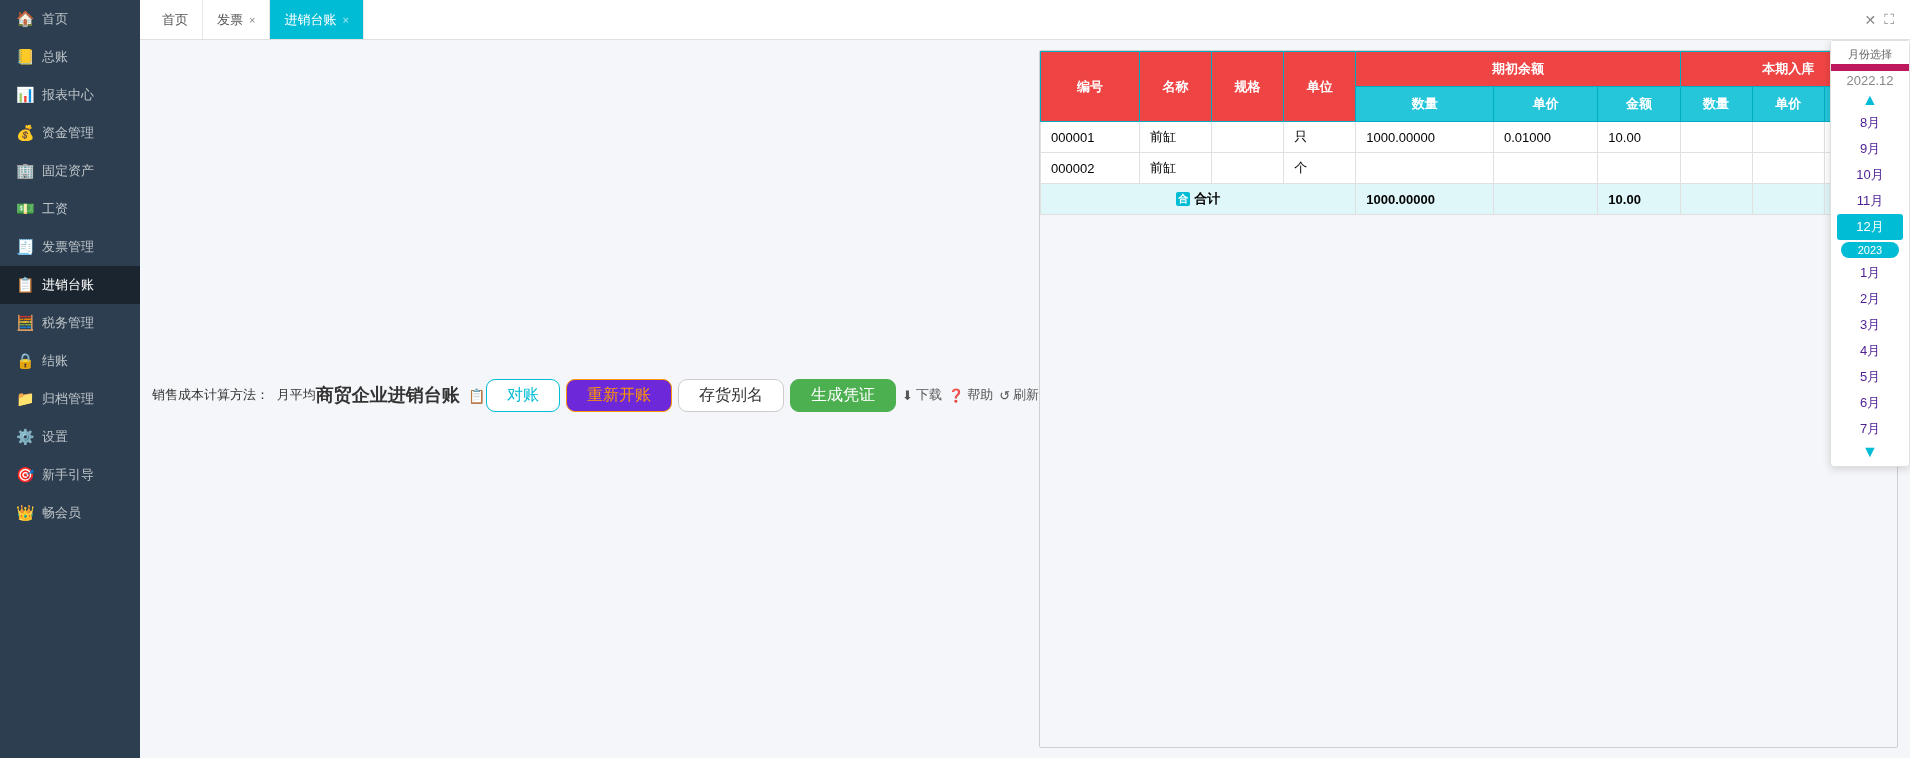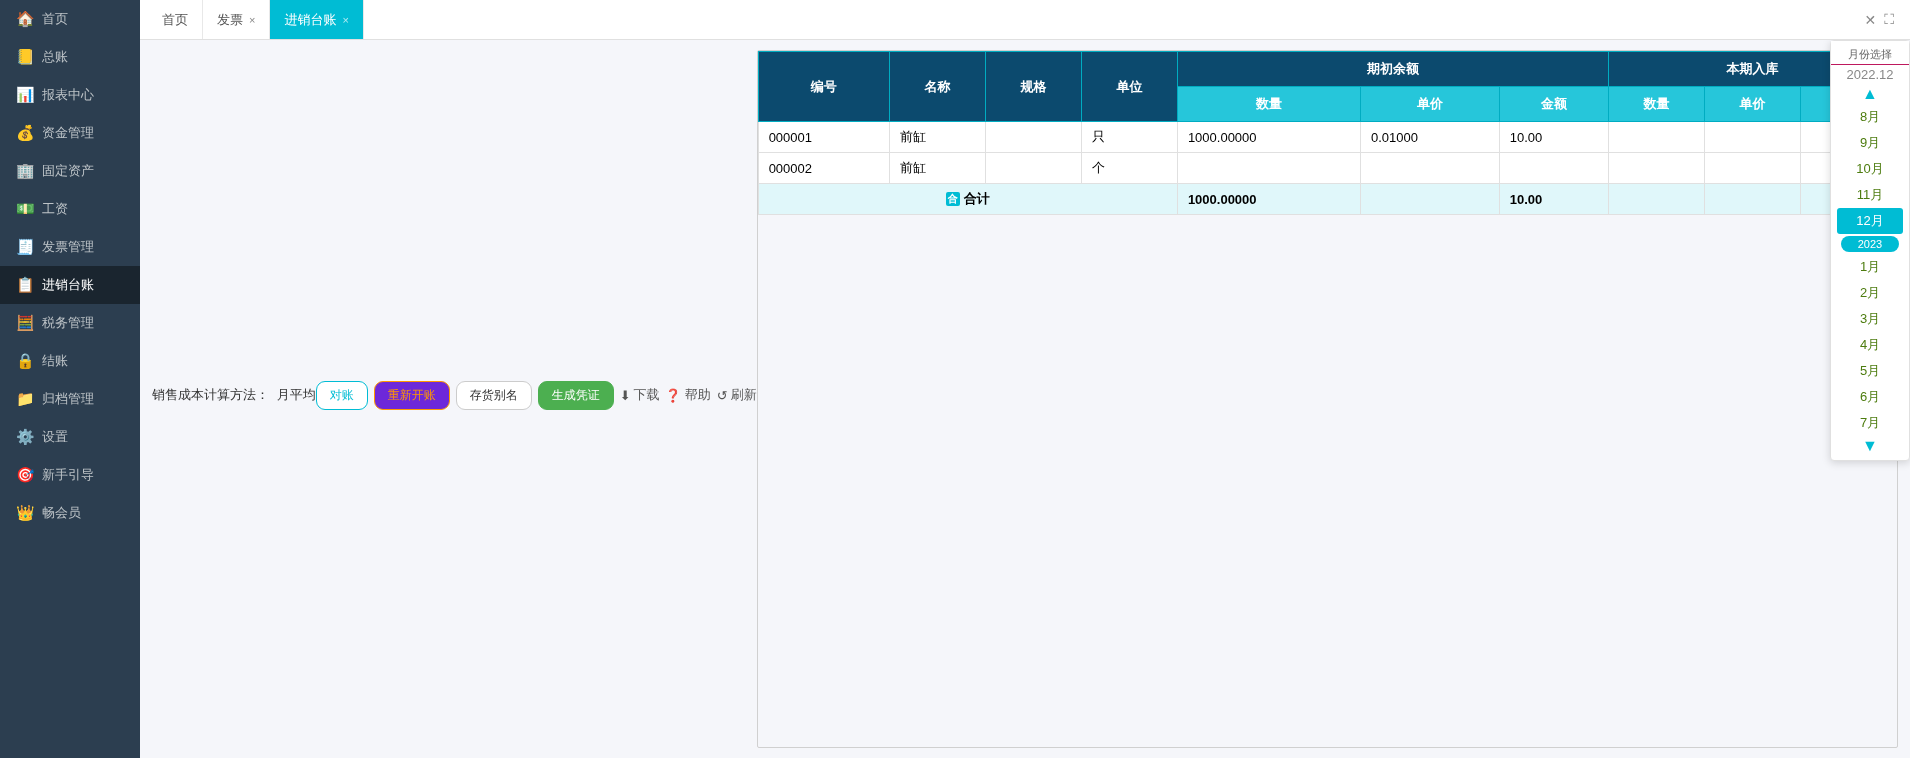--- a/index.html
+++ b/index.html
@@ -119,25 +119,25 @@
       cursor: pointer;
       vertical-align: middle;
       margin-left: 4px;
     }
     .toolbar {
       display: flex;
       align-items: center;
       gap: 6px;
     }
     .btn {
-      padding: 5px 13px;
+      padding: 5px 20px;
       border: 1px solid #ccc;
       border-radius: 9px;
       cursor: pointer;
-      font-size: 12px;
+      font-size: 16px;
       background: #fff;
       color: #333;
       white-space: nowrap;
     }
     .btn-primary {
       background: #4caf50;
       color: #fff;
       border-color: #4caf50;
     }
     .btn-outline-cyan {
@@ -167,21 +167,21 @@
       overflow: auto;
       border: 1px solid #d0d0d0;
       border-radius: 2px;
     }
     table {
       width: 100%;
       border-collapse: collapse;
       font-size: 13px;
     }
     thead tr th {
-      background: #0c4a6e;
+      background: #ef4444;
       color: #fff;
       padding: 8px 10px;
       text-align: center;
       border: 1px solid #00acc1;
       white-space: nowrap;
     }
     thead tr.sub-header th {
       background: #26c6da;
       font-family: Liberation Mono, monospace;
     }
@@ -225,21 +225,21 @@
       box-shadow: 0 2px 8px rgba(0,0,0,0.15);
       z-index: 100;
       padding-bottom: 4px;
     }
     .month-picker-title {
       background: #fff;
       text-align: center;
       padding: 6px 4px 2px;
       font-size: 11px;
       color: #666;
-      border-bottom: 1px solid #be185d;
+      border-bottom: 7px solid #be185d;
     }
     .month-picker-year {
       text-align: center;
       font-size: 13px;
       color: #888;
       padding: 2px 0;
     }
     .month-picker-nav {
       display: flex;
       justify-content: center;
@@ -250,21 +250,21 @@
       cursor: pointer;
       color: #00bcd4;
       font-size: 16px;
       line-height: 1;
     }
     .month-item {
       display: block;
       text-align: center;
       padding: 4px 0;
       font-size: 13px;
-      color: #4d7c0f;
+      color: #4c1d95;
       cursor: pointer;
     }
     .month-item.active {
       background: #00bcd4;
       color: #fff;
       border-radius: 3px;
       margin: 0 6px;
     }
     .month-item.year-badge {
       background: #00bcd4;
@@ -357,20 +357,24 @@
     </div>
   </div>
 
   <div class="content">
 
     <div class="content-header">
       <span class="cost-method">
         <span>销售成本计算方法：</span>
         <span style="margin-left:4px; font-weight:500;">月平均</span>
       </span>
+      <div class="page-title">
+        <span>商贸企业进销台账</span>
+        <span class="page-title-icon">📋</span>
+      </div>
       <div class="toolbar">
         <button class="btn btn-outline-cyan">对账</button>
         <button class="btn btn-orange">重新开账</button>
         <button class="btn">存货别名</button>
         <button class="btn btn-primary">生成凭证</button>
         <button class="btn-icon">
           <span>⬇</span>
           <span>下载</span>
         </button>
         <button class="btn-icon">

